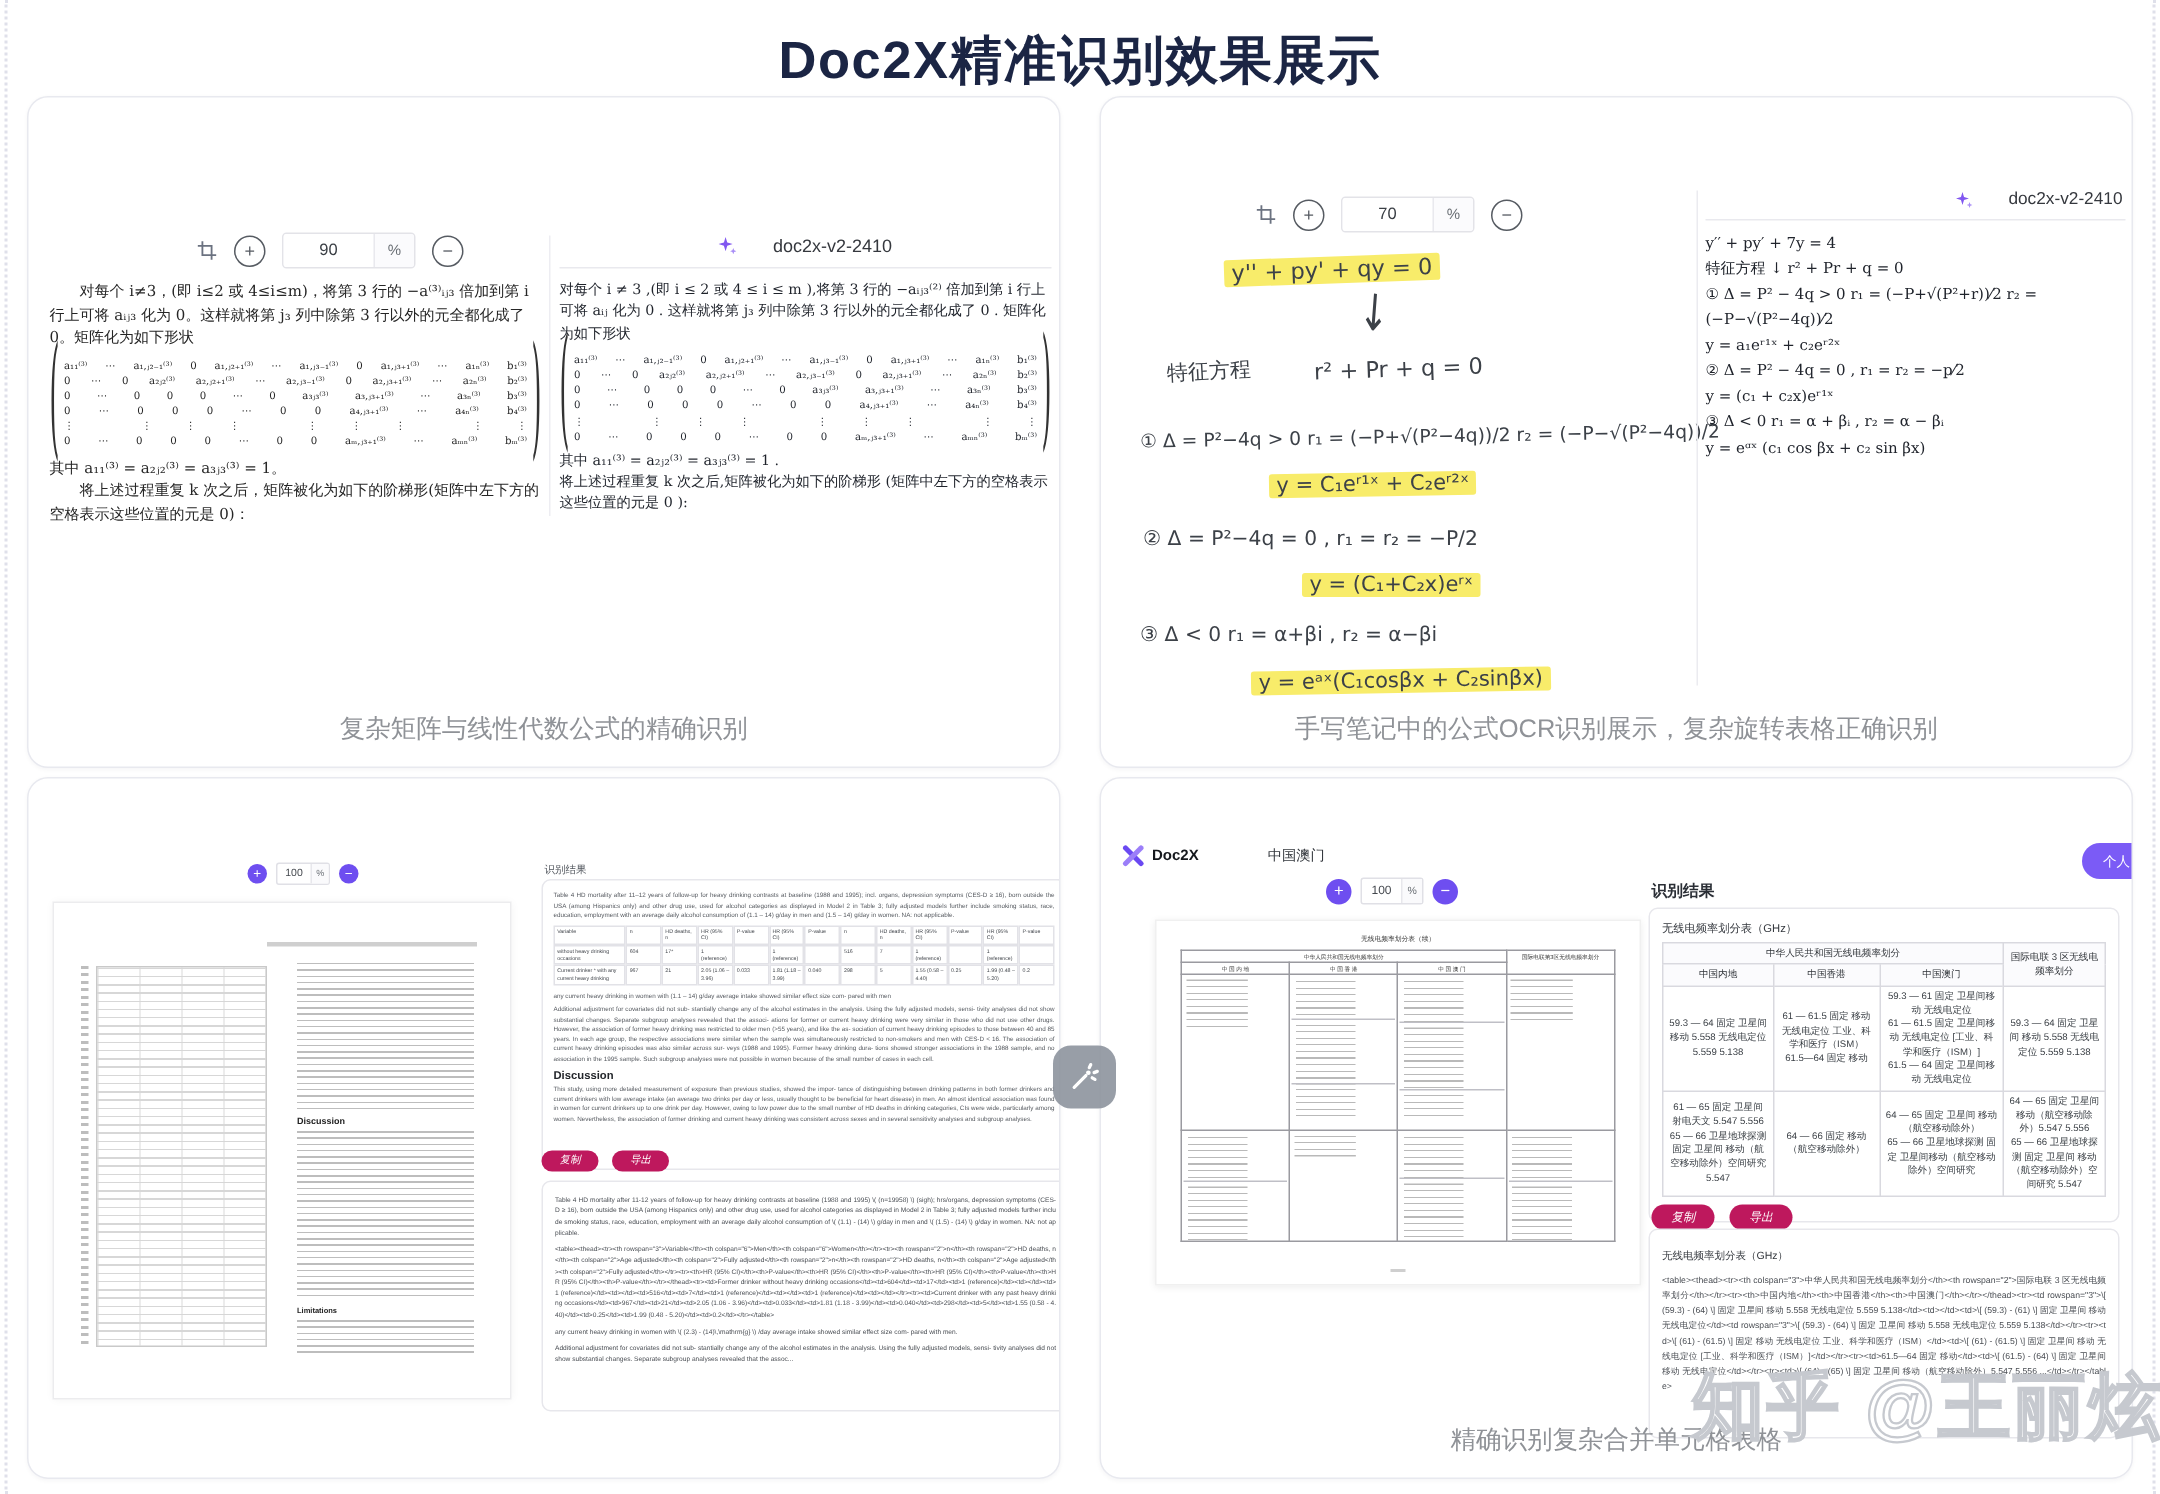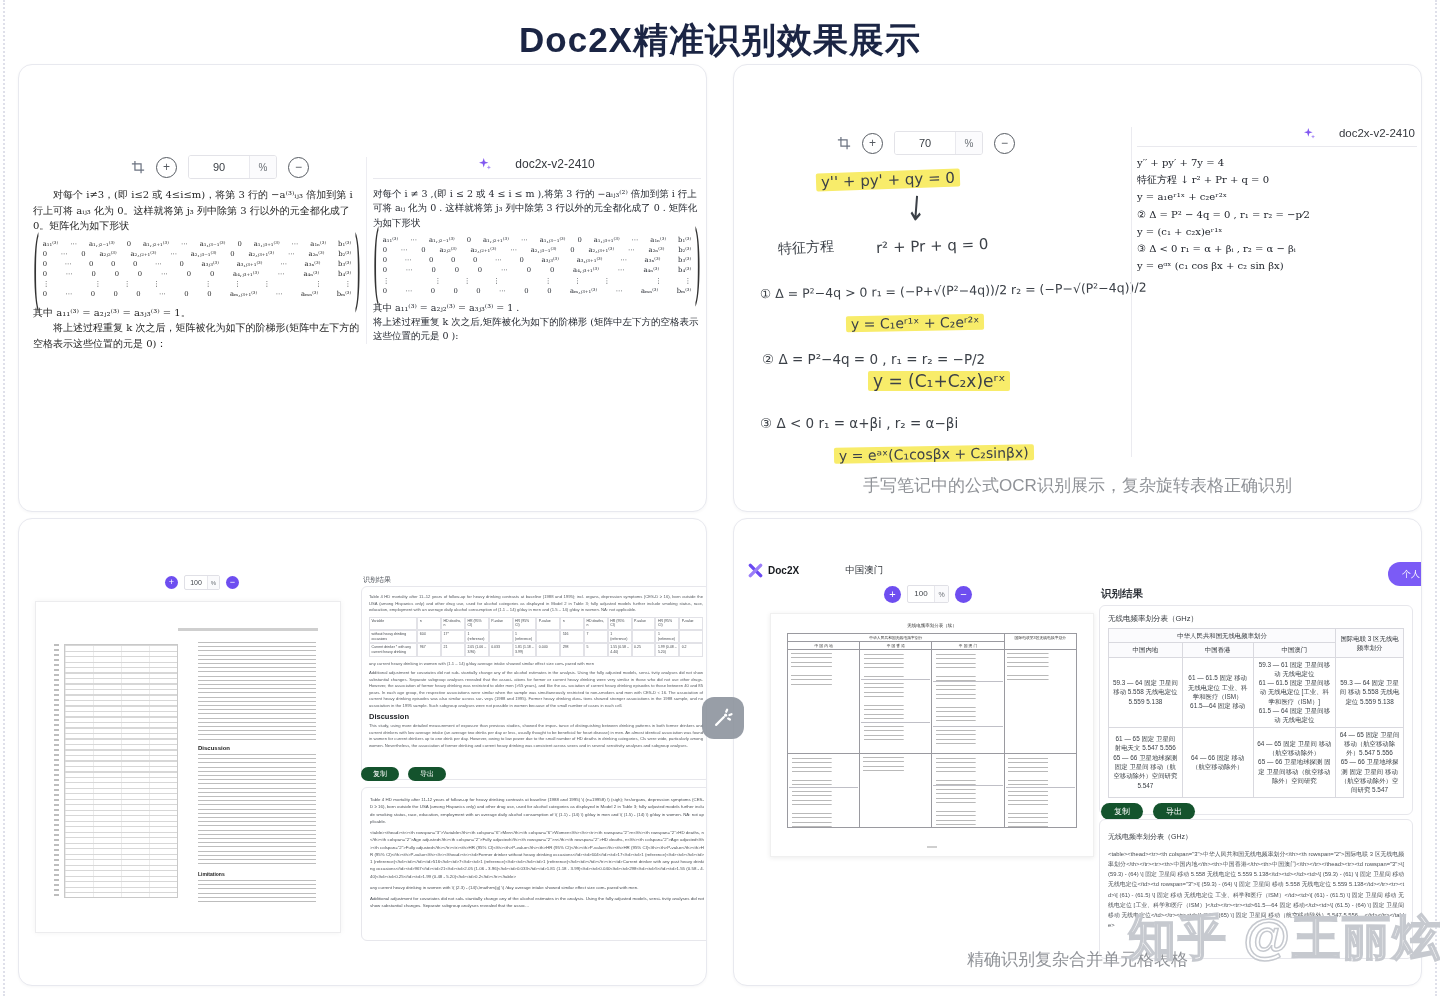--- a/index.html
+++ b/index.html
@@ -72,22 +72,22 @@
   #c3box2{left:342px;top:268px;width:334px;height:136px;padding:8px;}
   .rl3{position:absolute;left:344px;top:56px;font-size:7px;color:#50555c;}
   .tinyp{font-size:4.2px;line-height:1.55;color:#55595f;text-align:justify;margin-bottom:3px;}
   .t3{margin:3px 0 4px;}
   .t3r{display:flex;}
   .t3r .t3c{flex:1;border:0.5px solid #e2e2e7;padding:1px 1.5px;font-size:3.5px;line-height:1.35;
     color:#43474d;min-height:5px;}
   .t3r .t3c:first-child{flex:2.3;}
   .d3h{font-size:7.5px;font-weight:bold;color:#23262b;margin:3px 0 2px;}
   .pills{position:absolute;left:342px;top:248px;display:flex;gap:9px;}
-  .pill{background:#14532d;color:#fff;border:0;border-radius:9px;font-size:7px;padding:3px 12px;
-    font-family:"Liberation Sans",sans-serif;line-height:1.2;}
+  .pill{background:#be185d;color:#fff;border:0;border-radius:9px;font-size:7px;padding:3px 12px;
+    font-family:"Liberation Sans",sans-serif;line-height:1.2;font-style:italic;}
   .rawp{font-size:4.4px;line-height:1.65;color:#4a4e54;margin-bottom:4px;word-break:break-all;text-align:justify;}
   
   .c4head{position:absolute;left:14px;top:44px;display:flex;align-items:center;gap:10px;}
   .c4logo{display:flex;align-items:center;gap:5px;font-size:10px;font-weight:bold;color:#15181d;}
   .c4menu{font-size:9.5px;color:#33373d;margin-left:36px;}
   .c4action{position:absolute;left:654px;top:43px;width:46px;height:24px;border-radius:12px;
     background:#7b5bf6;color:#fff;font-size:9px;display:flex;align-items:center;justify-content:center;border:0;}
   .scan4{position:absolute;left:36px;top:94px;width:322px;height:242px;background:#fff;
     box-shadow:0 1px 5px rgba(0,0,0,.08);border:1px solid #f0f0f0;}
   .s4title{position:absolute;top:9px;left:0;width:100%;text-align:center;font-size:4.5px;color:#333;}
@@ -346,20 +346,21 @@
         </span>
         <span class="paren">
             <span>)</span>
           </span>
       </div>
       <div>其中 a₁₁⁽³⁾ = a₂ⱼ₂⁽³⁾ = a₃ⱼ₃⁽³⁾ = 1 .</div>
       <div>将上述过程重复 k 次之后,矩阵被化为如下的阶梯形 (矩阵中左下方的空格表示这些位置的元是 0 ):</div>
     </div>
   </div>
 
+  <div class="caption">复杂矩阵与线性代数公式的精确识别</div>
 </section>
 
 <section class="card" id="card2">
   <div class="tb" style="left:103px;top:66px">
     <span class="crop-ic">
       <svg width="14" height="14" viewBox="0 0 16 16" fill="none" stroke="#6b7280" stroke-width="1.4">
           <path d="M4.5 1 V11.5 H15"></path>
           <path d="M1 4.5 H11.5 V15"></path>
         </svg>
     </span>
@@ -372,36 +373,37 @@
   </div>
 
   <div class="hand">
     <div class="hl" style="left:56px;top:6px;font-size:15px;transform:rotate(-2deg)">y'' + py' + qy = 0</div>
     <div style="left:146px;top:30px;font-size:24px;transform:scaleY(1.4) rotate(6deg)">↓</div>
     <div style="left:18px;top:74px;font-size:14px;transform:rotate(-3deg)">特征方程</div>
     <div style="left:116px;top:72px;font-size:15px;transform:rotate(-2deg)">r² + Pr + q = 0</div>
     <div style="left:0;top:118px;font-size:12.5px;transform:rotate(-1deg)">① Δ = P²−4q &gt; 0    r₁ = (−P+√(P²−4q))/2    r₂ = (−P−√(P²−4q))/2</div>
     <div class="hl" style="left:86px;top:150px;font-size:14px;transform:rotate(-1deg)">y = C₁eʳ¹ˣ + C₂eʳ²ˣ</div>
     <div style="left:2px;top:186px;font-size:13.5px">② Δ = P²−4q = 0 ,   r₁ = r₂ = −P/2</div>
-    <div class="hl" style="left:108px;top:206px;font-size:17px">y = (C₁+C₂x)eʳˣ</div>
+    <div class="hl" style="left:108px;top:217px;font-size:14px">y = (C₁+C₂x)eʳˣ</div>
     <div style="left:0;top:250px;font-size:13.5px">③ Δ &lt; 0      r₁ = α+βi ,  r₂ = α−βi</div>
     <div class="hl" style="left:74px;top:281px;font-size:14px;transform:rotate(-1deg)">y = eᵃˣ(C₁cosβx + C₂sinβx)</div>
   </div>
 
   <div class="result2">
     <div class="model-row">
       <svg width="11" height="11" viewBox="0 0 14 14">
           <path d="M5.5 0 L6.8 4.2 L11 5.5 L6.8 6.8 L5.5 11 L4.2 6.8 L0 5.5 L4.2 4.2 Z" fill="#8157f0"></path>
           <path d="M11.5 8.5 L12.2 10.3 L14 11 L12.2 11.7 L11.5 13.5 L10.8 11.7 L9 11 L10.8 10.3 Z" fill="#a98ef6"></path>
         </svg>
       <span>doc2x-v2-2410</span>
     </div>
     <div class="rlines">
         <div class="rline">y′′ + py′ + 7y = 4</div>
         <div class="rline">特征方程 ↓ r² + Pr + q = 0</div>
+        <div class="rline">① Δ = P² − 4q &gt; 0  r₁ = (−P+√(P²+r))⁄2  r₂ = (−P−√(P²−4q))⁄2</div>
         <div class="rline">y = a₁eʳ¹ˣ + c₂eʳ²ˣ</div>
         <div class="rline">② Δ = P² − 4q = 0 , r₁ = r₂ = −p⁄2</div>
         <div class="rline">y = (c₁ + c₂x)eʳ¹ˣ</div>
         <div class="rline">③ Δ &lt; 0  r₁ = α + βᵢ , r₂ = α − βᵢ</div>
         <div class="rline">y = eᵅˣ (c₁ cos βx + c₂ sin βx)</div>
       </div>
   </div>
 
   <div class="caption">手写笔记中的公式OCR识别展示，复杂旋转表格正确识别</div>
 </section>

